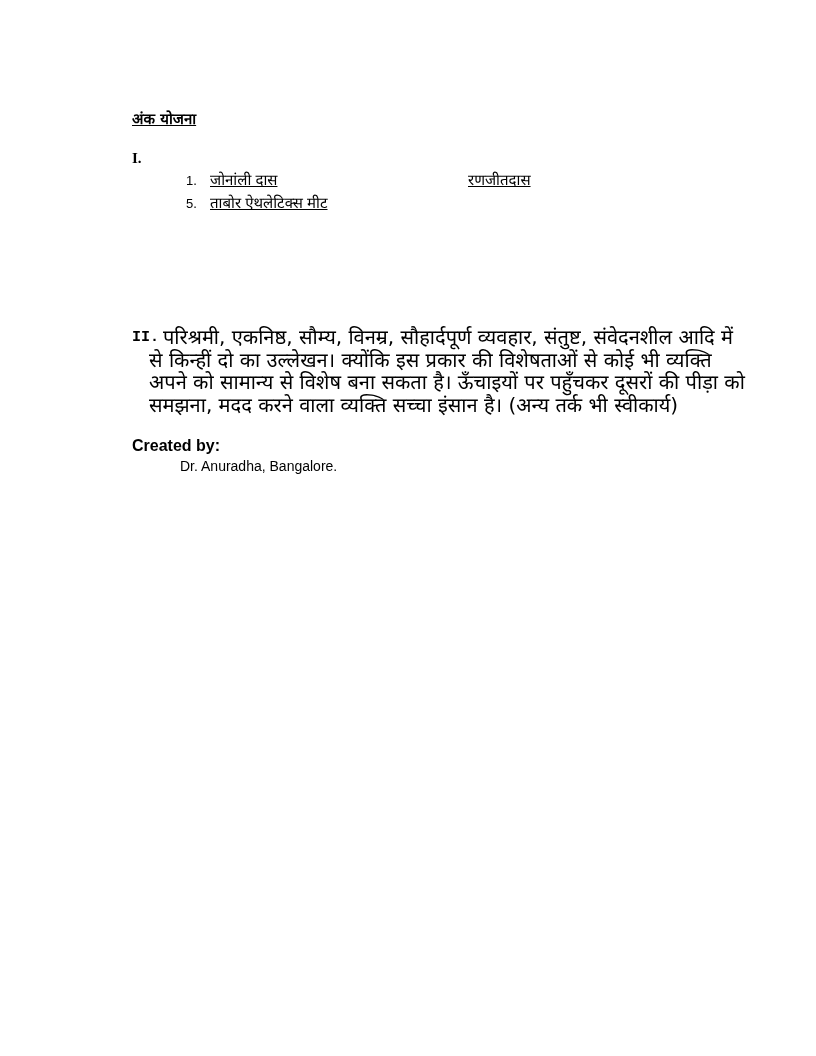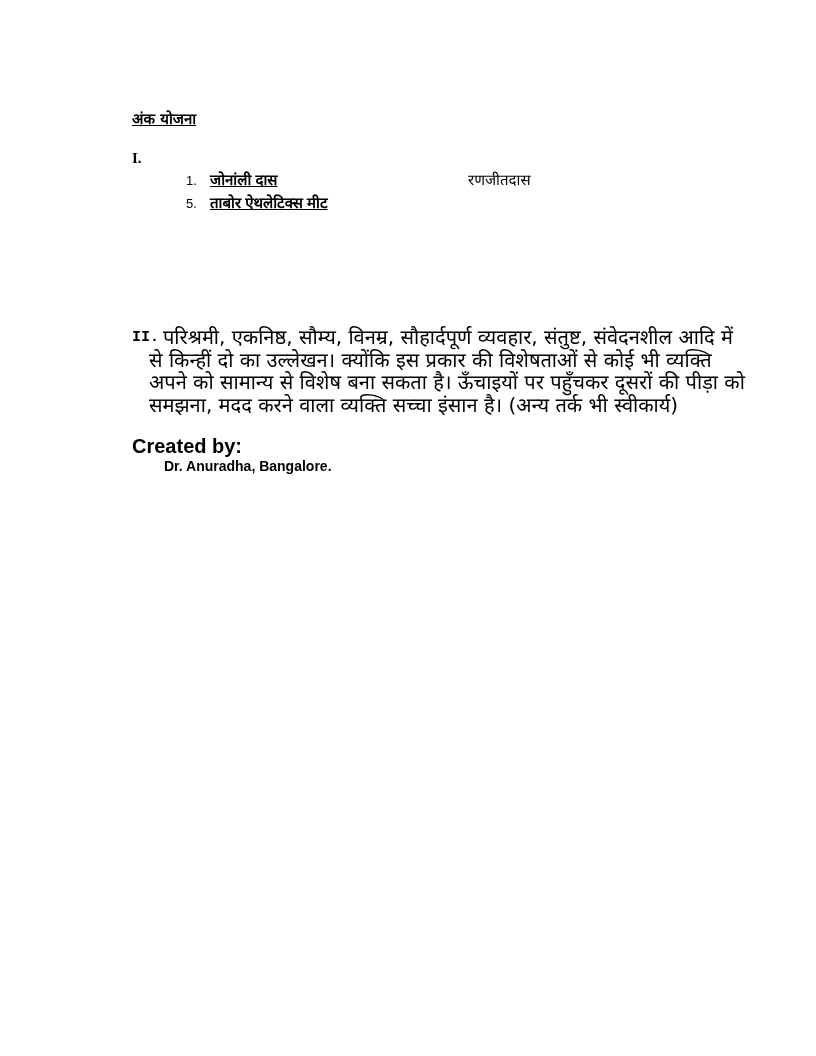--- a/index.html
+++ b/index.html
@@ -62,56 +62,56 @@
       white-space: nowrap;
     }
     .answer-num {
       font-size: 13px;
       display: inline-block;
       width: 24px;
       font-family: "Liberation Sans", sans-serif;
     }
     .answer-val {
       font-family: "Liberation Sans", "DejaVu Sans", sans-serif;
-      font-weight: bold;
     }
     .answer-alt {
       position: absolute;
       left: 282px;
       top: 0;
+      text-decoration: underline;
       white-space: nowrap;
       font-family: "Liberation Sans", "DejaVu Sans", sans-serif;
     }
 
     .para {
       position: absolute;
       left: 113px;
       top: 326px;
       width: 600px;
       font-size: 20px;
       line-height: 22.5px;
       text-indent: 14px;
     }
 
     .created-label {
       position: absolute;
       left: 96px;
       top: 437px;
       font-family: "Liberation Sans", sans-serif;
       font-weight: bold;
-      font-size: 20px;
+      font-size: 16px;
       line-height: 18px;
       text-align: center;
     }
     .created-name {
       position: absolute;
-      left: 128px;
+      left: 144px;
       top: 457px;
       font-family: "Liberation Sans", sans-serif;
-      font-weight: bold;
+      font-weight: normal;
       font-size: 14px;
       line-height: 18px;
     }
   </style>
 </head>
 <body>
 
 <div class="page">
 
   <div class="heading">अंक योजना</div>

